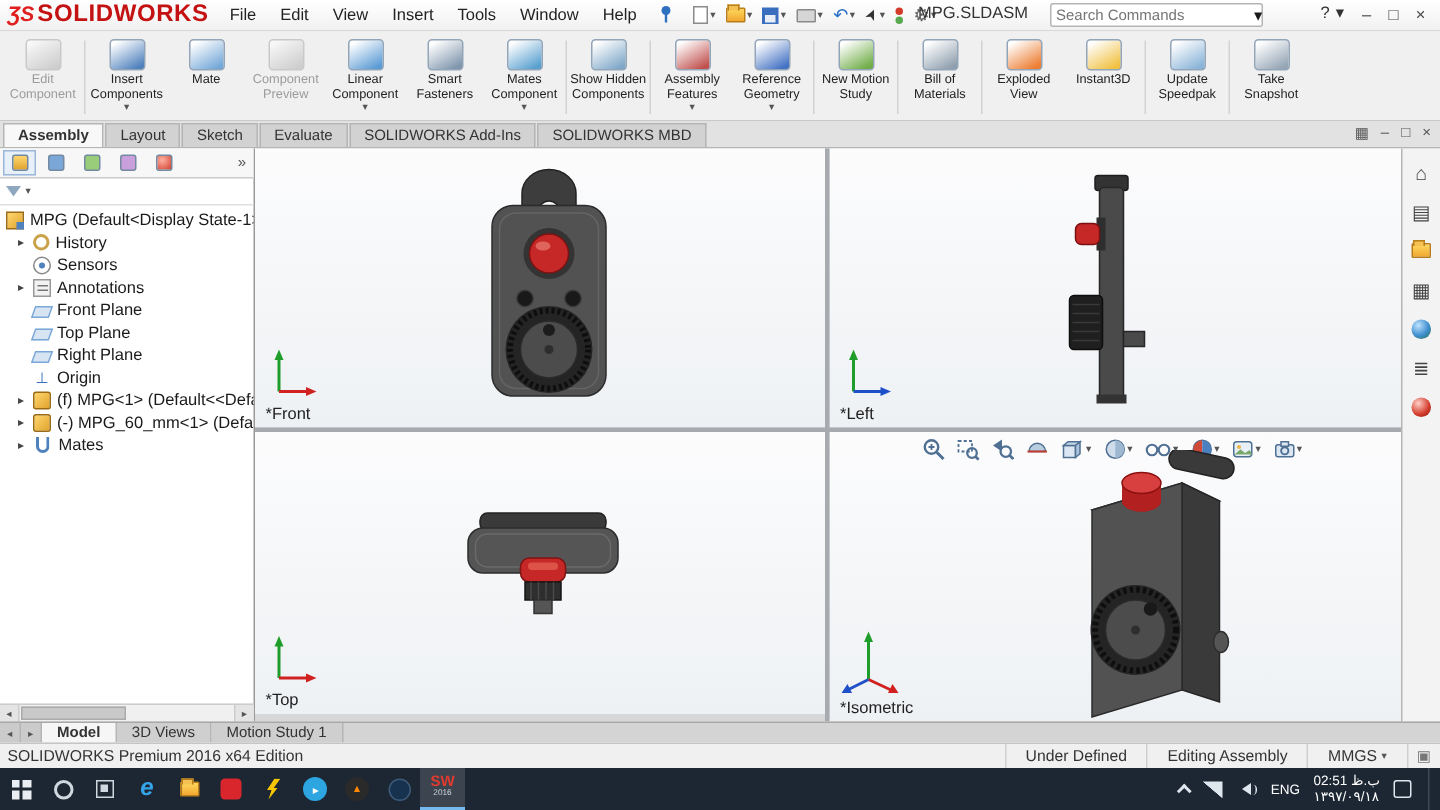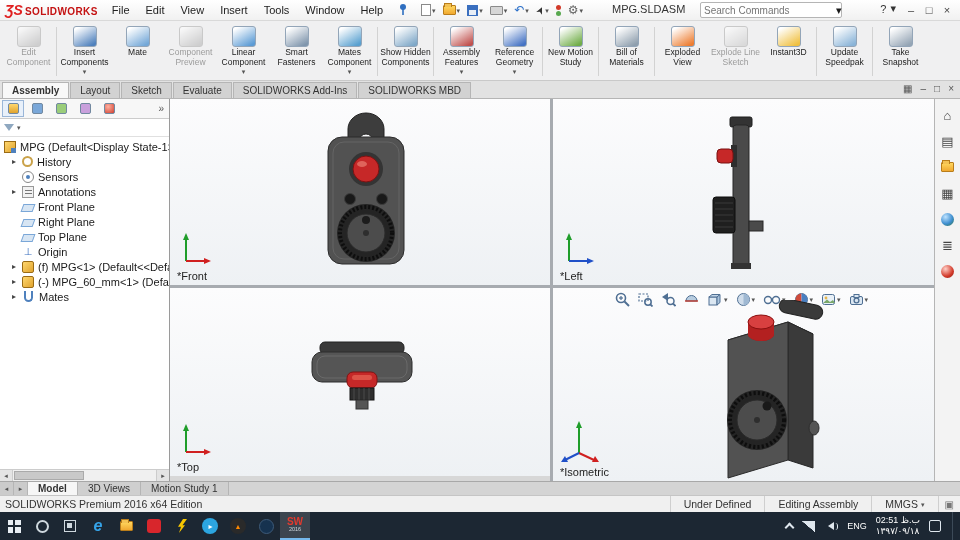--- a/index.html
+++ b/index.html
@@ -4,21 +4,21 @@
 <style>
   * { box-sizing: border-box; margin: 0; padding: 0; }
   html,body { width:960px; height:540px; overflow:hidden; }
   body { font-family:"Liberation Sans", sans-serif; font-size:11px; color:#1a1a1a; background:#fff; position:relative; }
   #app { position:absolute; inset:0; }
 
   
   .titlebar { position:absolute; top:0; left:0; right:0; height:21px; background:linear-gradient(#ffffff,#f1f1f1); border-bottom:1px solid #d9d9d9; display:flex; align-items:center; }
   .sw-logo { display:flex; align-items:baseline; padding:0 6px 0 5px; cursor:default; }
   .sw-logo .mark { color:#e02020; font-weight:bold; font-style:italic; font-size:14px; margin-right:2px; }
-  .sw-logo .word { color:#c41212; font-weight:bold; font-size:10px; letter-spacing:.4px; }
+  .sw-logo .word { color:#c41212; font-weight:bold; font-size:16px; letter-spacing:.4px; }
   .menu { padding:2px 8px; font-size:11px; color:#222; }
   .pin-icon { margin:0 6px; width:12px; height:14px; }
   .tb-strip { display:flex; align-items:center; gap:3px; margin-left:4px; }
   .tbi { display:flex; align-items:center; gap:1px; padding:1px 2px; }
   .tbi .car, .rb .car, .hud .car, .sbc .car, .frow .car { font-size:7px; color:#555; line-height:1; }
   .ico-page { width:10px; height:12px; background:#fff; border:1px solid #8a8a8a; }
   .ico-folder { width:13px; height:10px; background:linear-gradient(#ffd75e,#f0a830); border:1px solid #b97d1a; border-radius:1px; position:relative; }
   .ico-folder::before { content:""; position:absolute; top:-3px; left:0; width:6px; height:3px; background:#f3c253; border:1px solid #b97d1a; border-bottom:none; }
   .ico-save { width:11px; height:11px; background:#3a6fbf; position:relative; }
   .ico-save::before { content:""; position:absolute; left:2px; top:5px; width:7px; height:5px; background:#e8eef6; }
@@ -278,24 +278,20 @@
     <div class="rsep"></div>
     <div class="rb">
         <div class="ic" style="--c:#8f9fae"></div>
         <div class="lbl">Bill of Materials</div>
       </div>
     <div class="rsep"></div>
     <div class="rb">
         <div class="ic" style="--c:#ed7d31"></div>
         <div class="lbl">Exploded View</div>
       </div>
-    <div class="rb dis">
-        <div class="ic" style="--c:#e8c468"></div>
-        <div class="lbl">Explode Line Sketch</div>
-      </div>
     <div class="rb">
         <div class="ic" style="--c:#f0c040"></div>
         <div class="lbl">Instant3D</div>
       </div>
     <div class="rsep"></div>
     <div class="rb">
         <div class="ic" style="--c:#8ab4d8"></div>
         <div class="lbl">Update Speedpak</div>
       </div>
     <div class="rsep"></div>
@@ -364,26 +360,26 @@
           <span>Annotations</span>
         </div>
       <div class="trow child">
           <span class="noarr"></span>
           <span class="t-ico i-plane"></span>
           <span>Front Plane</span>
         </div>
       <div class="trow child">
           <span class="noarr"></span>
           <span class="t-ico i-plane"></span>
-          <span>Right Plane</span>
+          <span>Top Plane</span>
         </div>
       <div class="trow child">
           <span class="noarr"></span>
           <span class="t-ico i-plane"></span>
-          <span>Top Plane</span>
+          <span>Right Plane</span>
         </div>
       <div class="trow child">
           <span class="noarr"></span>
           <span class="origin-glyph">⊥</span>
           <span>Origin</span>
         </div>
       <div class="trow child">
           <span class="arr">▸</span>
           <span class="t-ico i-comp"></span>
           <span>(f) MPG&lt;1&gt; (Default&lt;&lt;Default&gt;_Di...</span>

